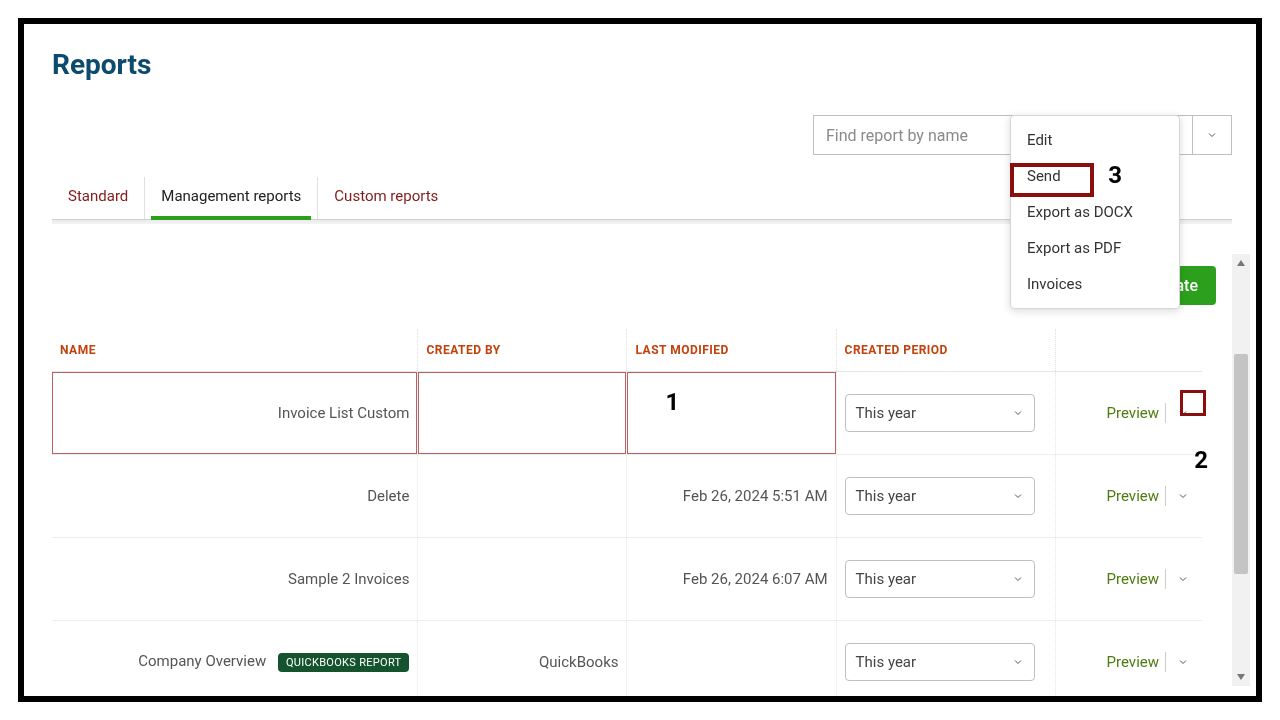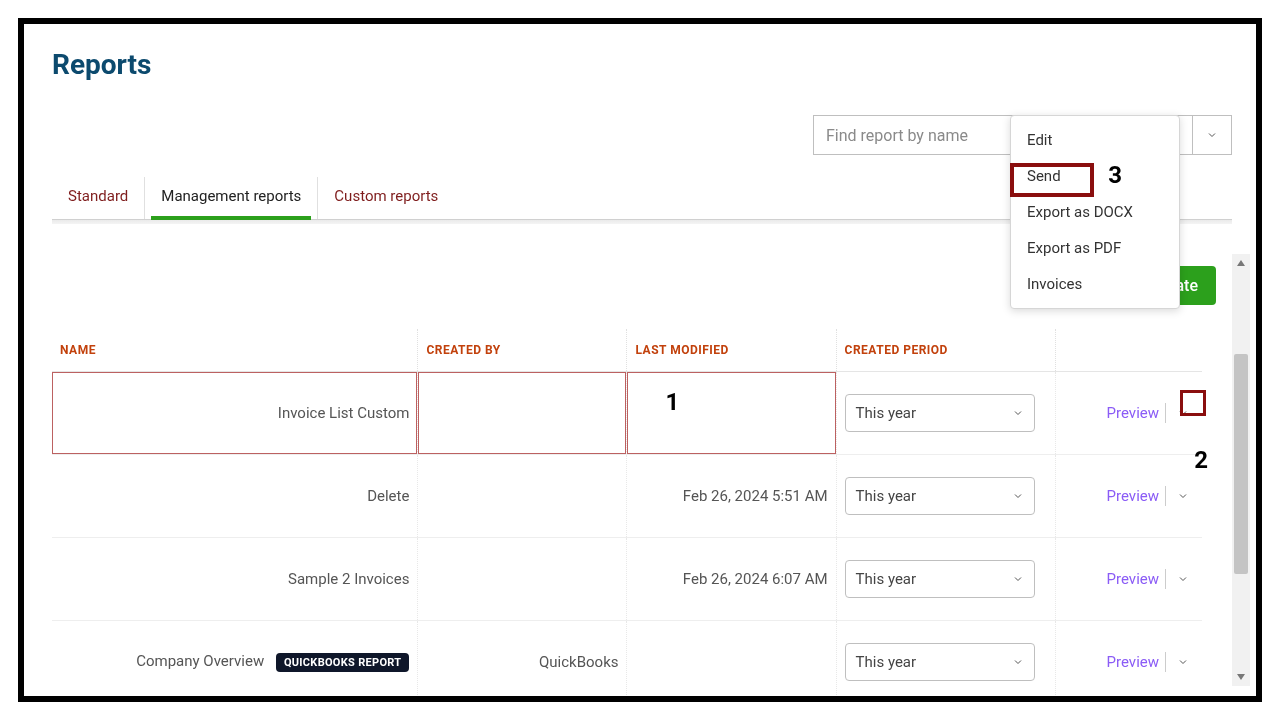--- a/index.html
+++ b/index.html
@@ -57,25 +57,25 @@
     border-right:1px dotted #e8e8e8; vertical-align:middle;text-align:right;
   }
   thead th:last-child, tbody td:last-child { border-right:none; }
 
   .period-select {
     width:190px; height:38px; border:1px solid #bfbfbf; border-radius:4px;
     padding:0 10px; font-size:15px; color:#444; background:#fff;
     display:flex; align-items:center; justify-content:space-between;
   }
   .actions { display:flex; align-items:center; gap:6px; justify-content:flex-end; }
-  .preview-link { color:#8b5cf6; font-size:15px; cursor:pointer; }
+  .preview-link { color:#4d7c0f; font-size:15px; cursor:pointer; }
   .vsep { width:1px; height:20px; background:#ccc; }
   .row-drop { width:22px; height:22px; display:flex; align-items:center; justify-content:center; cursor:pointer; }
   .badge {
-    display:inline-block; background:#0f172a; color:#fff; font-size:11px; font-weight:700;
+    display:inline-block; background:#14532d; color:#fff; font-size:11px; font-weight:400;
     padding:3px 8px; border-radius:4px; margin-left:8px; letter-spacing:0.3px;
   }
 
   
   .row-highlight { box-shadow:0 0 0 1px rgba(160,30,30,0.7) inset; }
 
   
   .menu {
     position:absolute; top:0; right:52px; width:170px; background:#fff;
     border:1px solid #d6d6d6; box-shadow:0 2px 8px rgba(0,0,0,.15); border-radius:4px; padding:6px 0;

